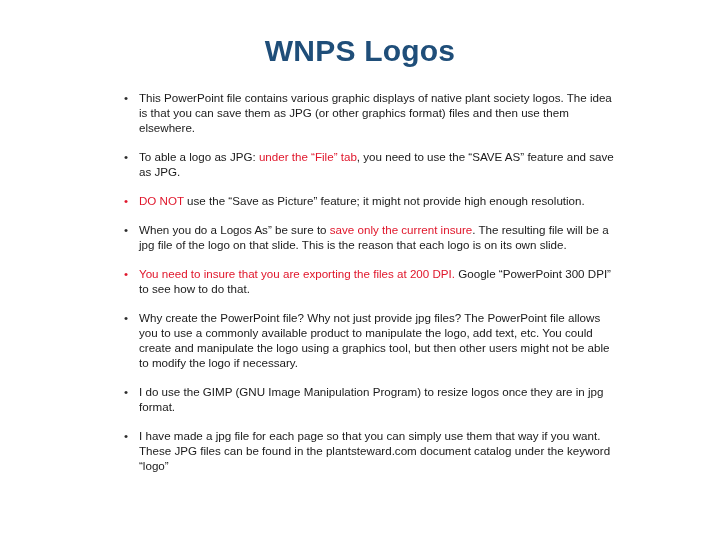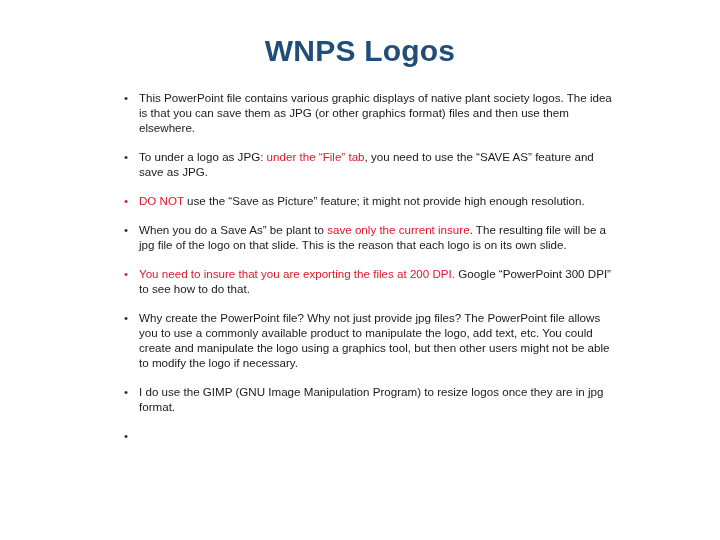--- a/index.html
+++ b/index.html
@@ -71,22 +71,22 @@
 </head>
 <body>
 
 <div class="slide">
 
   <div class="slide-title">WNPS Logos</div>
 
   <div class="body-block">
 
   <div class="bullet-item"><span class="bullet-dot">•</span><span>This PowerPoint file   contains various graphic displays of native plant society logos. The idea is that you can save them as JPG (or other graphics format) files and then use  them elsewhere.</span></div>
-      <div class="bullet-item"><span class="bullet-dot">•</span><span>To under a logo as  JPG: </span><span class="em-red">under the “File” tab</span><span>, you need to use the  “SAVE AS” feature and save as JPG.</span></div>
+      <div class="bullet-item"><span class="bullet-dot">•</span><span>To able a logo as  JPG: </span><span class="em-red">under the “File” tab</span><span>, you need to use the  “SAVE AS” feature and save as JPG.</span></div>
       <div class="bullet-item red-bullet"><span class="bullet-dot">•</span><span class="em-red">DO NOT</span><span> use the “Save as Picture” feature; it might not provide high enough resolution.</span></div>
-      <div class="bullet-item"><span class="bullet-dot">•</span><span>When you do a Save As” be plant to </span><span class="em-red">save only the current insure</span><span>. The resulting file will be a jpg file of the logo on that slide.  This is the reason that each logo is on its own slide.</span></div>
+      <div class="bullet-item"><span class="bullet-dot">•</span><span>When you do a Logos As” be sure to </span><span class="em-red">save only the current insure</span><span>. The resulting file will be a jpg file of the logo on that slide.  This is the reason that each logo is on its own slide.</span></div>
       <div class="bullet-item red-bullet"><span class="bullet-dot">•</span><span class="em-red">You need to insure that you are  exporting the files at 200 DPI.</span><span> Google “PowerPoint 300 DPI” to see how to do that.</span></div>
       <div class="bullet-item"><span class="bullet-dot">•</span><span>Why create the PowerPoint file? Why not just provide jpg files? The PowerPoint file allows you to use a commonly available product to manipulate the logo, add text, etc. You could create and manipulate the logo using a graphics tool, but then other users might not be able to modify the logo if necessary.</span></div>
       <div class="bullet-item"><span class="bullet-dot">•</span><span>I do use the GIMP (GNU Image Manipulation Program) to resize logos once they are in jpg format.</span></div>
-      <div class="bullet-item"><span class="bullet-dot">•</span></div>
+      <div class="bullet-item"><span class="bullet-dot">•</span><span>I have made a jpg file for each page so that you can simply use them that way if you want. These JPG files can be found in the plantsteward.com document catalog under the keyword “logo”</span></div>
     </div>
 
 </div>
 
 </body></html>

